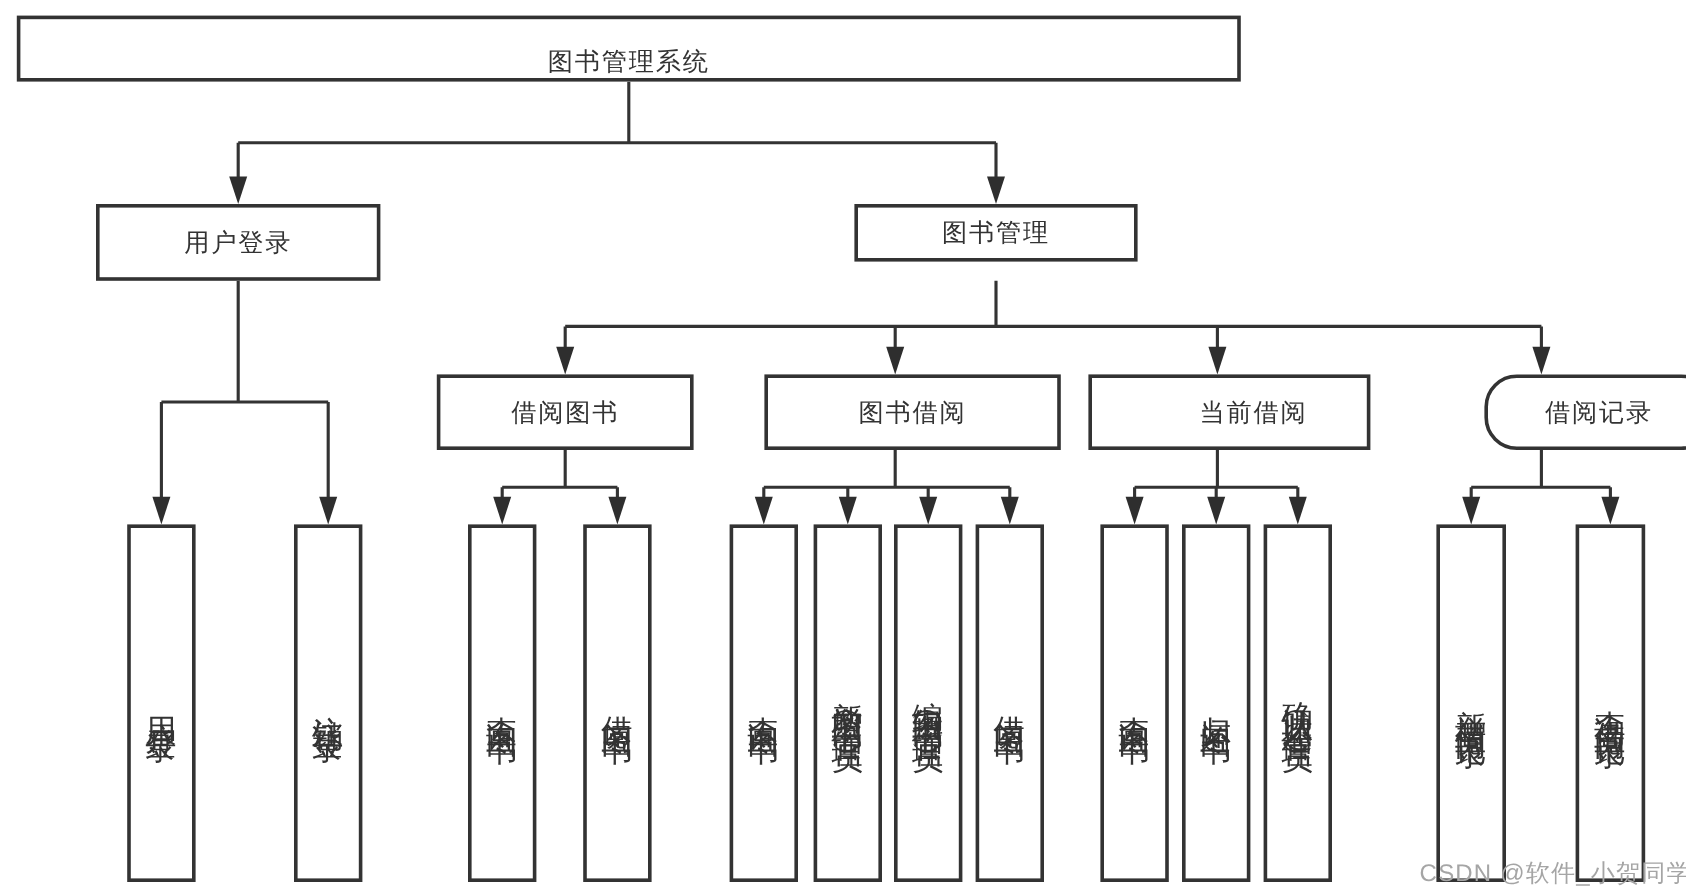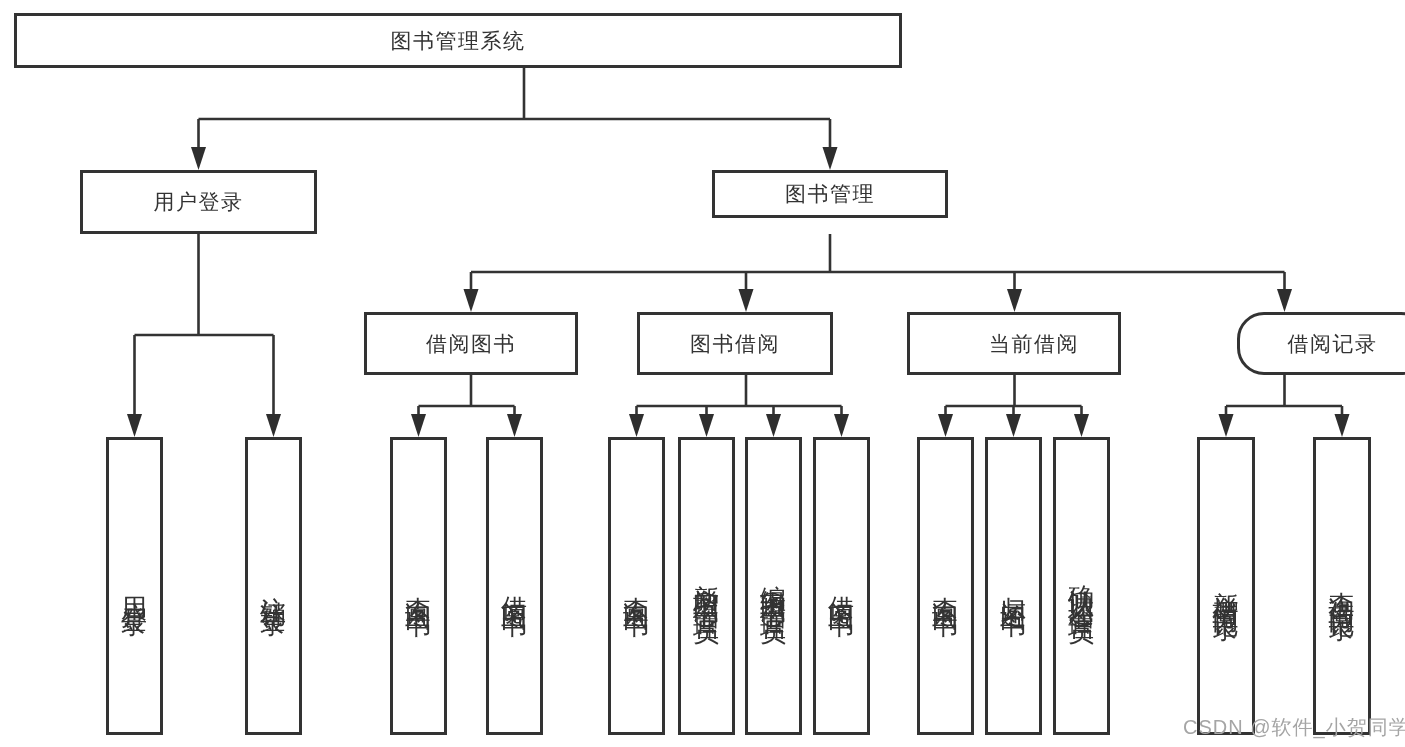--- a/index.html
+++ b/index.html
@@ -30,26 +30,26 @@
   .root-box { font-size: 21px; }
   .vbox span {
     writing-mode: vertical-rl;
     text-orientation: mixed;
     font-size: 26px;
     letter-spacing: 5px;
     line-height: 1;
     white-space: nowrap;
   }
   
-  .n-root  { left: 14px;   top: 13px;  width: 888px; height: 55px; }
+  .n-root  { left: 14px;   top: 13px;  width: 1020px; height: 55px; align-items: flex-end; }
   .n-login { left: 80px;   top: 170px; width: 237px;  height: 64px; }
   .n-mgmt  { left: 712px;  top: 170px; width: 236px;  height: 48px; }
   .n-l3a { left: 364px;  top: 312px; width: 214px; height: 63px; }
-  .n-l3b { left: 637px;  top: 312px; width: 196px; height: 63px; }
-  .n-l3c { left: 907px;  top: 312px; width: 214px; height: 63px; padding-left: 40px; }
+  .n-l3b { left: 637px;  top: 312px; width: 247px; height: 63px; }
+  .n-l3c { left: 907px;  top: 312px; width: 235px; height: 63px; padding-left: 40px; }
   .n-l3d { left: 1237px; top: 312px; width: 191px; height: 63px; border-radius: 27px; }
   .leaf { top: 437px; height: 298px; width: 57px; }
   .lf0  { left: 106px; }
   .lf1  { left: 245px; }
   .lf2  { left: 390px; }
   .lf3  { left: 486px; }
   .lf4  { left: 608px; }
   .lf5  { left: 678px; }
   .lf6  { left: 745px; }
   .lf7  { left: 813px; }

